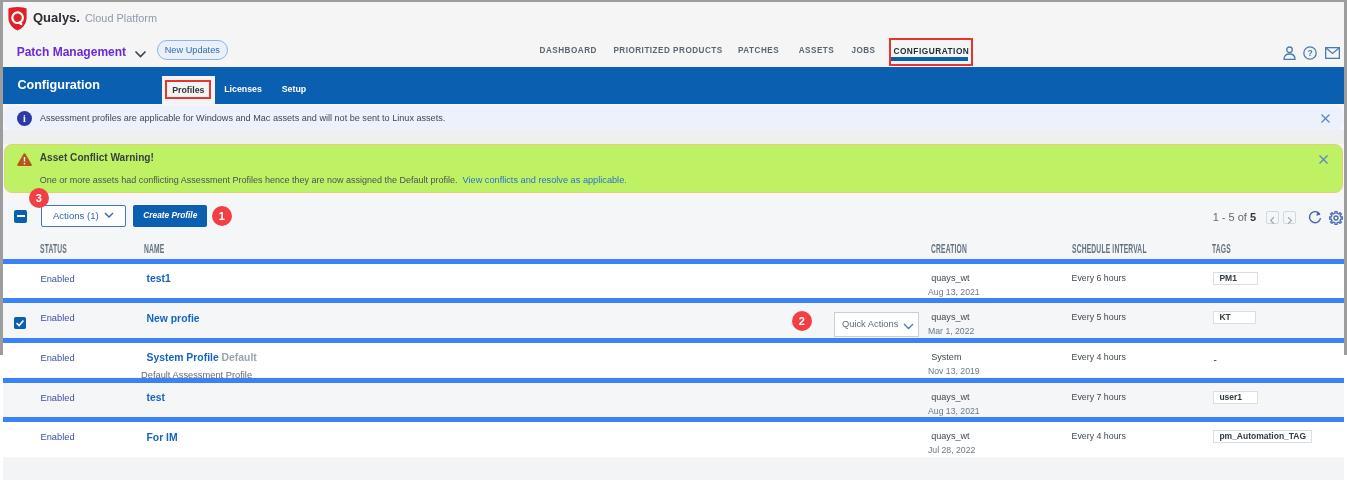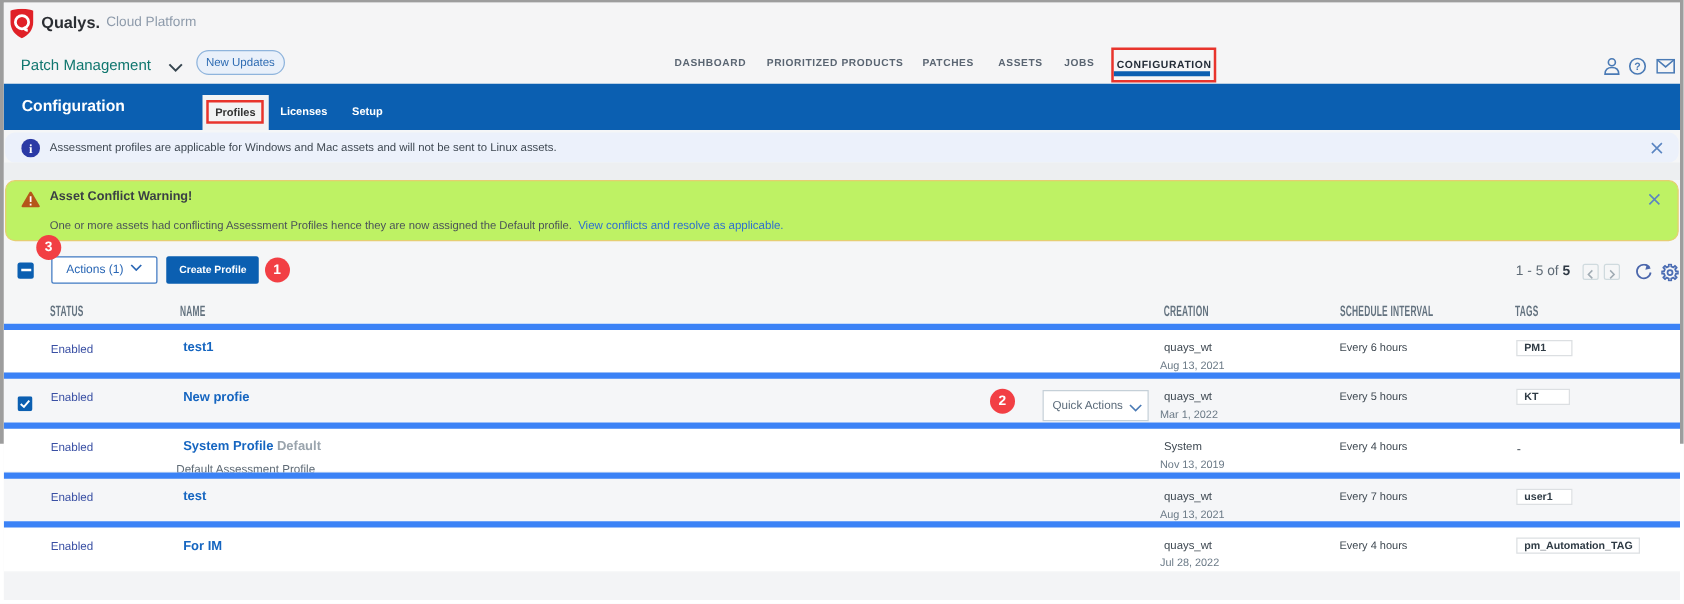--- a/index.html
+++ b/index.html
@@ -6,21 +6,21 @@
 html,body { width:1347px; height:483px; overflow:hidden; }
 body { font-family:"Liberation Sans", sans-serif; }
 #frame { position:relative; width:1347px; height:355px; background:#9d9d9d; }
 #page { position:absolute; left:3px; top:2px; width:1341px; height:477.5px; background:#f5f6f7; overflow:hidden; }
 .abs { position:absolute; }
 
 
 #header { position:absolute; left:0; top:0; width:1341px; height:65px; background:#f5f5f6; }
 #qualys-txt { position:absolute; left:30px; top:8px; font-size:13px; font-weight:bold; color:#2b2e33; }
 #cloud-txt { position:absolute; left:82px; top:10px; font-size:10.9px; color:#8e9bab; }
-#pm-txt { position:absolute; left:13.7px; top:43px; font-size:12px; font-weight:normal; color:#0f766e; }
+#pm-txt { position:absolute; left:13.7px; top:43px; font-size:12px; font-weight:bold; color:#6d28d9; }
 #newupd { position:absolute; left:153.8px; top:38px; width:71px; height:20px; border:1px solid #8fb4dc; border-radius:10px; background:#e9f0fa; color:#2f6cb3; font-size:9.2px; text-align:center; line-height:18px; }
 .nav { position:absolute; top:43.5px; font-size:8.15px; font-weight:bold; color:#5a6572; letter-spacing:0.5px; }
 .nav.active { color:#222b36; font-size:8.3px; }
 #conf-underline { position:absolute; left:888.4px; top:55.1px; width:77px; height:3.5px; background:#0b5fb1; }
 #conf-redbox { position:absolute; left:886.1px; top:35.8px; width:84px; height:28.5px; border:2px solid #e8342c; }
 
 
 #bluebar { position:absolute; left:0; top:65px; width:1341px; height:36.5px; background:#0b5fb1; }
 #conf-title { position:absolute; left:14.4px; top:10.5px; font-size:12.6px; font-weight:bold; color:#fff; }
 #tab-profiles { position:absolute; left:158.8px; top:8.5px; width:53px; height:28px; background:#f2f3f4; text-align:center; line-height:28px; font-size:8.8px; font-weight:bold; color:#333; }
@@ -41,21 +41,21 @@
 #warn-body { position:absolute; left:34.8px; top:30px; font-size:9px; color:#4a5258; }
 #warn-link { color:#2e6fd0; font-size:9.2px; }
 
 
 .badge { position:absolute; width:20px; height:20px; border-radius:50%; background:#f23f44; color:#fff; font-size:11px; font-weight:bold; text-align:center; line-height:20px; z-index:7; }
 
 
 #cb-all { position:absolute; left:11px; top:207.5px; width:13px; height:13px; background:#0b5fb1; border-radius:2px; }
 #cb-all:after { content:""; position:absolute; left:2.5px; top:5.5px; width:8px; height:2px; background:#fff; }
 #actions-btn { position:absolute; left:38px; top:203px; width:85px; height:21.5px; background:#fff; border:1px solid #3f79c2; border-radius:2px; color:#2a67b5; font-size:9.6px; line-height:19px; text-align:center; }
-#create-btn { position:absolute; left:130.3px; top:203px; width:74px; height:21.5px; background:#0b5fb1; border-radius:2px; color:#fff; font-size:8.3px; font-weight:bold; line-height:21px; text-align:center; }
+#create-btn { position:absolute; left:130.3px; top:203px; width:74px; height:21.5px; background:#0b5fb1; border-radius:2px; color:#fff; font-size:8.3px; font-weight:bold; line-height:21px; text-align:center;font-style:italic; }
 #pagetxt { position:absolute; left:1209.7px; top:208.5px; font-size:11px; color:#5f6b76; }
 .pgbox { position:absolute; top:209px; width:13px; height:13px; border:1px solid #cfdade; border-radius:2px; }
 
 
 #tblhead { position:absolute; left:0; top:234px; width:1341px; height:22.5px; }
 .th { position:absolute; top:6px; font-size:12px; font-weight:bold; color:#63727f; letter-spacing:0.3px; transform:scaleX(0.56); transform-origin:0 0; white-space:nowrap; }
 .row { position:absolute; left:0; width:1341px; height:39.5px; border-top:5px solid #3b82f6; }
 .row.alt { background:#f5f6f8; }
 .row.white { background:#fff; }
 .status { position:absolute; left:37.5px; top:10px; font-size:9.3px; color:#3a50a4; }

